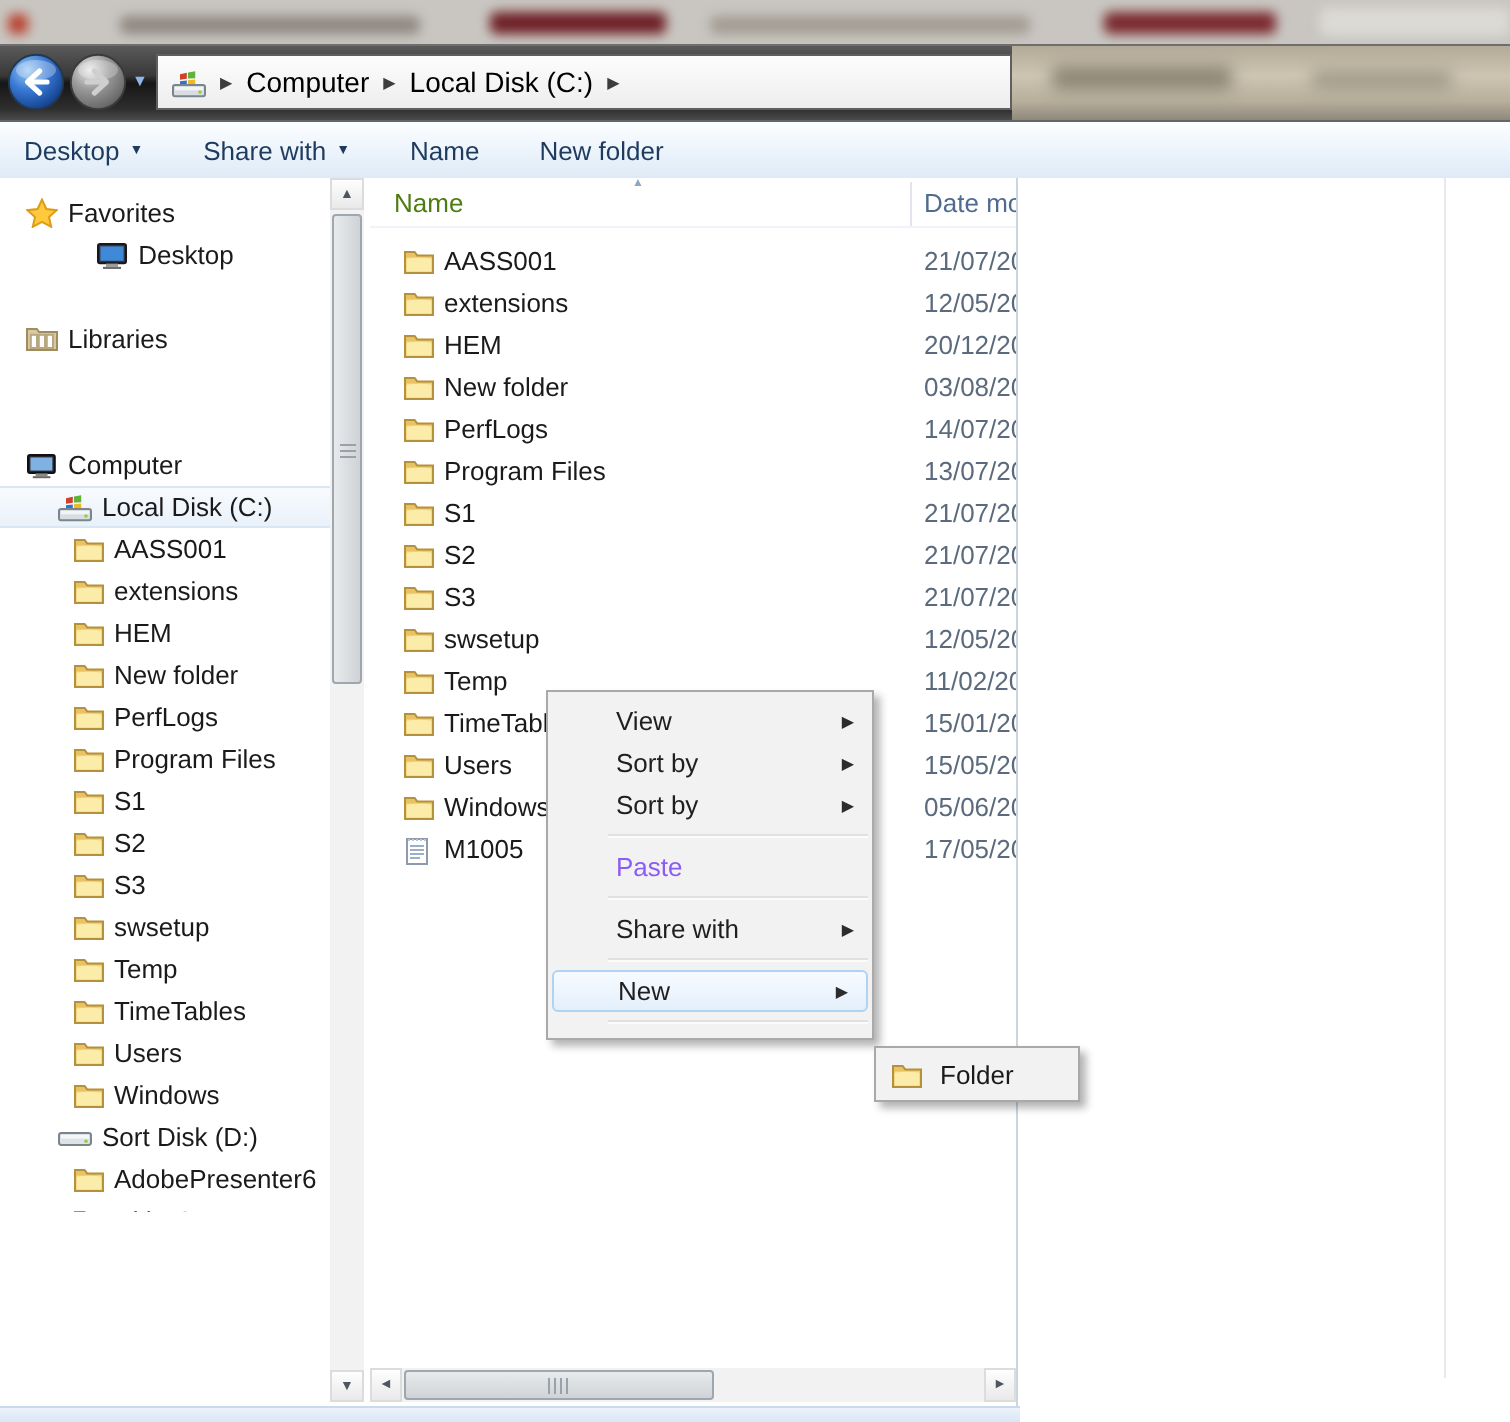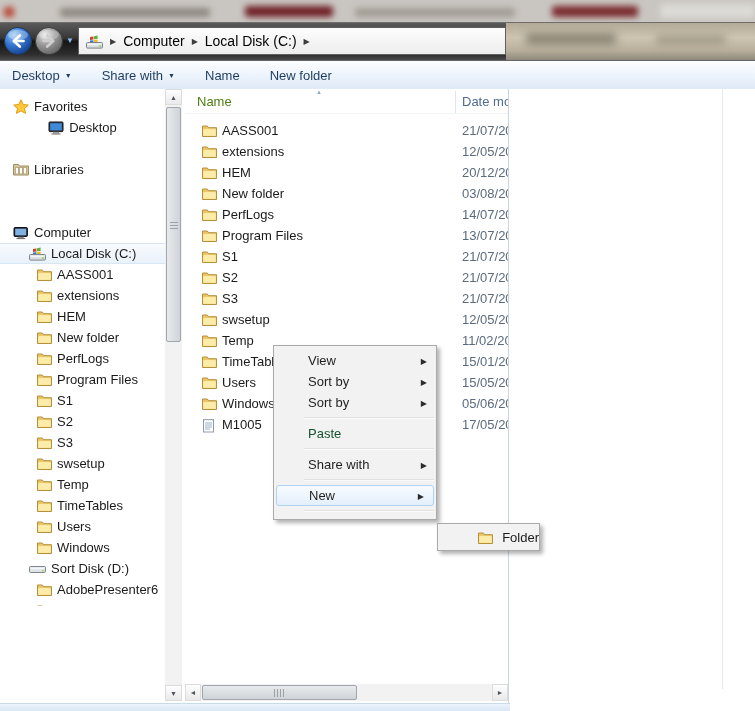--- a/index.html
+++ b/index.html
@@ -80,29 +80,29 @@
     border:1px solid #9fa6ad;border-radius:2px;box-sizing:border-box;cursor:pointer;}
   .hthumb .grip{position:absolute;top:3px;left:50%;margin-left:-6px;width:12px;height:8px;
     background:repeating-linear-gradient(90deg,#9aa1a8 0 1px,transparent 1px 3px);}
   
   .status-strip{position:absolute;left:0;top:703px;width:510px;height:8px;
     background:linear-gradient(180deg,#ecf3fb,#d9e6f5);border-top:1px solid #c9daed;box-sizing:border-box;}
   
   .cmenu{position:absolute;left:273px;top:345px;width:164px;background:#f2f2f2;
     border:1px solid #a9a9a9;box-shadow:3px 3px 4px rgba(0,0,0,.3);box-sizing:border-box;padding:4px 0 3px 0;z-index:10;}
   .mi{position:relative;height:21px;line-height:21px;padding-left:34px;color:#1f1f1f;cursor:pointer;white-space:nowrap;}
-  .mi.disabled{color:#14532d;cursor:default;}
+  .mi.disabled{color:#8b5cf6;cursor:default;}
   .mi.hl{margin:0 2px;padding-left:32px;border:1px solid #b0d2f3;border-radius:3px;height:19px;line-height:19px;
     background:linear-gradient(180deg,#f7fbff,#e3effb);}
   .sub-arr{position:absolute;right:9px;top:50%;transform:translateY(-50%);font-size:8px;color:#2c2c2c;}
   .msep{height:1px;background:#e1e1e1;border-bottom:1px solid #fbfbfb;margin:4px 2px 4px 30px;}
   .submenu{position:absolute;left:437px;top:523px;width:103px;height:28px;background:#f2f2f2;
     border:1px solid #a9a9a9;box-shadow:3px 3px 4px rgba(0,0,0,.3);box-sizing:border-box;z-index:11;
     display:flex;align-items:center;}
-  .submenu .smi{display:flex;align-items:center;gap:9px;padding-left:8px;width:100%;cursor:pointer;justify-content:flex-end;}
+  .submenu .smi{display:flex;align-items:center;gap:9px;padding-left:8px;width:100%;cursor:pointer;}
 </style>
 </head>
 <body>
 
 <div class="bg-top">
   <div class="smudge" style="left:4px;top:7px;width:10px;height:10px;background:#b8402e;"></div>
   <div class="smudge" style="left:60px;top:8px;width:150px;height:9px;background:#8e8880;"></div>
   <div class="smudge" style="left:245px;top:6px;width:88px;height:11px;background:#6e2026;"></div>
   <div class="smudge" style="left:355px;top:8px;width:160px;height:9px;background:#a29c93;"></div>
   <div class="smudge" style="left:552px;top:6px;width:86px;height:11px;background:#7a2a2e;"></div>

